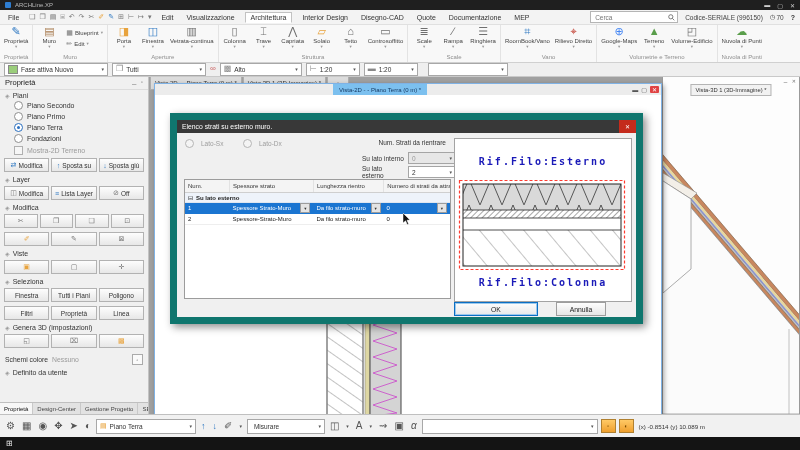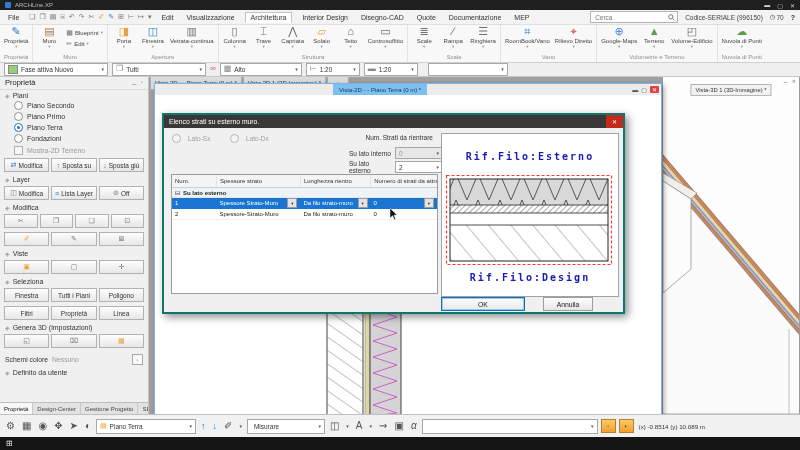--- a/index.html
+++ b/index.html
@@ -84,22 +84,22 @@
   .win2d-ctl{position:absolute;right:2px;top:0;height:11px;display:flex;align-items:center;gap:3px;font-size:6px;color:#555}
   .win2d-ctl .x{color:#fff;background:#e04343;padding:0 2px;border-radius:1px}
   .canvas2d{position:absolute;left:0;right:0;top:11px;bottom:0;background:#fff;overflow:hidden}
   
   .panel3d{position:absolute;left:514px;top:0;right:0;bottom:0;background:#fdfdfd;border:1px solid #9a9a9a;z-index:1}
   .p3d-ctl{position:absolute;top:1px;right:3px;display:flex;gap:4px;font-size:5px;color:#777;z-index:3}
   .p3d-tab{position:absolute;top:7px;left:50%;transform:translateX(-50%);height:10px;background:#f2f2f2;
            border:1px solid #b5b5b5;font-size:5.8px;color:#333;display:flex;align-items:center;padding:0 4px;
            white-space:nowrap;z-index:3}
   
-  .dialog{position:absolute;left:14px;top:37px;width:459px;height:197px;z-index:6;
-          box-shadow:3px 3px 8px rgba(0,0,0,.45);background:#f0f0f0;border:2px solid #0f766e}
+  .dialog{position:absolute;left:22px;top:37px;width:459px;height:197px;z-index:6;
+          box-shadow:3px 3px 8px rgba(0,0,0,.45);background:#f0f0f0;border:7px solid #0f766e}
   .dlg-title{height:13px;background:#383838;color:#fff;font-size:6.8px;display:flex;align-items:center;padding-left:5px}
   .dlg-x{margin-left:auto;width:17px;height:13px;background:#c42b1c;color:#fff;font-size:6px;
          display:flex;align-items:center;justify-content:center}
   .dlg-body{position:relative;height:183px;font-size:6.5px;color:#333}
   .dis{color:#9d9d9d}
   .radio2{width:7px;height:7px;border:1px solid #b5b5b5;border-radius:50%;background:#f4f4f4;display:inline-block;vertical-align:-1px;margin-right:3px}
   .fieldrow{position:absolute;display:flex;align-items:center;gap:4px}
   .dcombo{width:40px;height:10px;background:#fff;border:1px solid #a5a5a5;display:flex;align-items:center;padding:0 3px;font-size:6.5px}
   .dcombo .dd{margin-left:auto;font-size:5px;color:#555}
   .dcombo.disabled{background:#e7e7e7;color:#999}
@@ -726,21 +726,21 @@
           <rect x="5" y="31" width="158" height="8" fill="url(#dense)"></rect>
           <rect x="5" y="39" width="158" height="12" fill="#fff"></rect>
           <rect x="5" y="51" width="158" height="36" fill="#fff"></rect>
           <rect x="5" y="51" width="158" height="36" fill="url(#wide)"></rect>
           <rect x="5" y="5" width="158" height="82" fill="none" stroke="#222" stroke-width="1"></rect>
           <line x1="5" y1="31" x2="163" y2="31" stroke="#222" stroke-width="0.8"></line>
           <line x1="5" y1="39" x2="163" y2="39" stroke="#222" stroke-width="0.8"></line>
           <line x1="5" y1="51" x2="163" y2="51" stroke="#222" stroke-width="0.8"></line>
           <rect x="1.5" y="1.5" width="165" height="89" fill="none" stroke="#ff3b30" stroke-width="1.2" stroke-dasharray="3,2"></rect>
         </svg>
-        <div class="reflabel" style="top:138px">Rif.Filo:Design</div>
+        <div class="reflabel" style="top:138px">Rif.Filo:Colonna</div>
       </div>
 
       <div class="okbtn">
           <span>OK</span>
         </div>
       <div class="cancelbtn">
           <span>Annulla</span>
         </div>
     </div>
   </div>

